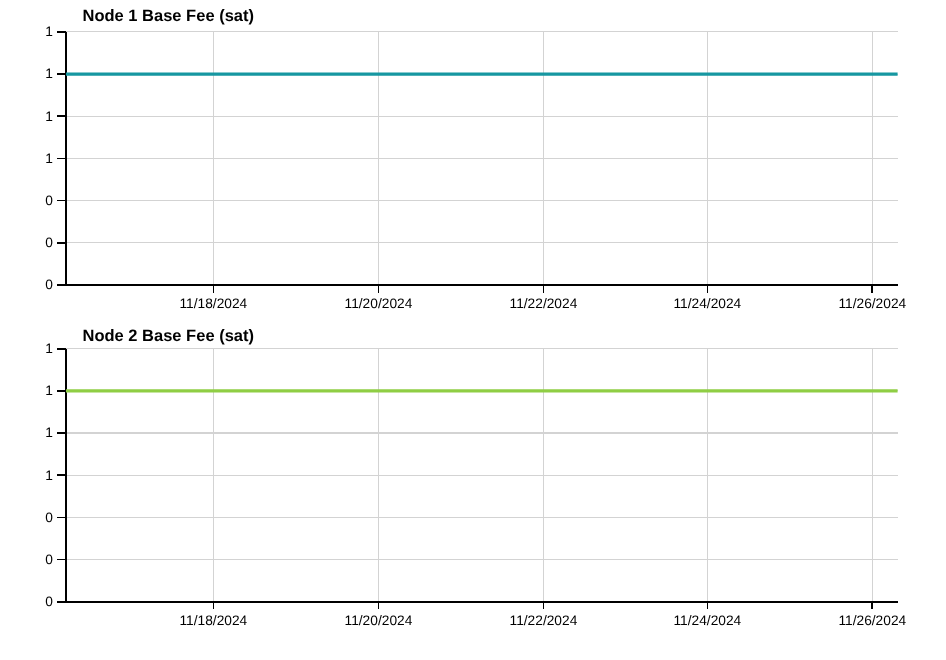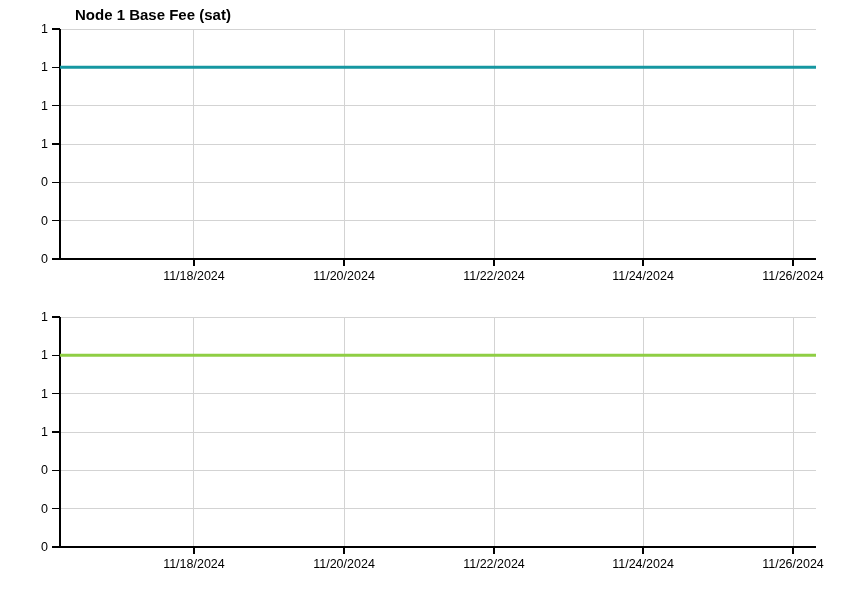--- a/index.html
+++ b/index.html
@@ -67,20 +67,21 @@
         <text x="48" y="224.66666666666666" text-anchor="end" fill="#000000" class="tick-label">0</text>
         <line x1="52" y1="259" x2="60" y2="259" stroke="#000000" stroke-width="1.5" shape-rendering="crispEdges"></line>
         <text x="48" y="263" text-anchor="end" fill="#000000" class="tick-label">0</text>
         <line x1="60" y1="29" x2="60" y2="259" stroke="#000000" stroke-width="1.5" shape-rendering="crispEdges"></line>
         <line x1="60" y1="259" x2="816" y2="259" stroke="#000000" stroke-width="1.5" shape-rendering="crispEdges"></line>
         <line x1="60" y1="67.33333333333331" x2="816" y2="67.33333333333331" stroke="#1697a1" stroke-width="3" stroke-linecap="butt"></line>
       </svg>
   </section>
 
   <section class="chart" id="chart-1">
+    <h2 class="chart-title">Node 2 Base Fee (sat)</h2>
     <svg class="plot" width="860" height="300">
         <line x1="60" y1="29" x2="816" y2="29" stroke="#d3d3d3" stroke-width="1" shape-rendering="crispEdges"></line>
         <line x1="60" y1="67.33333333333334" x2="816" y2="67.33333333333334" stroke="#d3d3d3" stroke-width="1" shape-rendering="crispEdges"></line>
         <line x1="60" y1="105.66666666666667" x2="816" y2="105.66666666666667" stroke="#d3d3d3" stroke-width="1" shape-rendering="crispEdges"></line>
         <line x1="60" y1="144" x2="816" y2="144" stroke="#d3d3d3" stroke-width="1" shape-rendering="crispEdges"></line>
         <line x1="60" y1="182.33333333333334" x2="816" y2="182.33333333333334" stroke="#d3d3d3" stroke-width="1" shape-rendering="crispEdges"></line>
         <line x1="60" y1="220.66666666666666" x2="816" y2="220.66666666666666" stroke="#d3d3d3" stroke-width="1" shape-rendering="crispEdges"></line>
         <line x1="60" y1="259" x2="816" y2="259" stroke="#d3d3d3" stroke-width="1" shape-rendering="crispEdges"></line>
         <line x1="193.9632" y1="29" x2="193.9632" y2="259" stroke="#d3d3d3" stroke-width="1" shape-rendering="crispEdges"></line>
         <line x1="193.9632" y1="259" x2="193.9632" y2="266" stroke="#000000" stroke-width="1.5" shape-rendering="crispEdges"></line>

